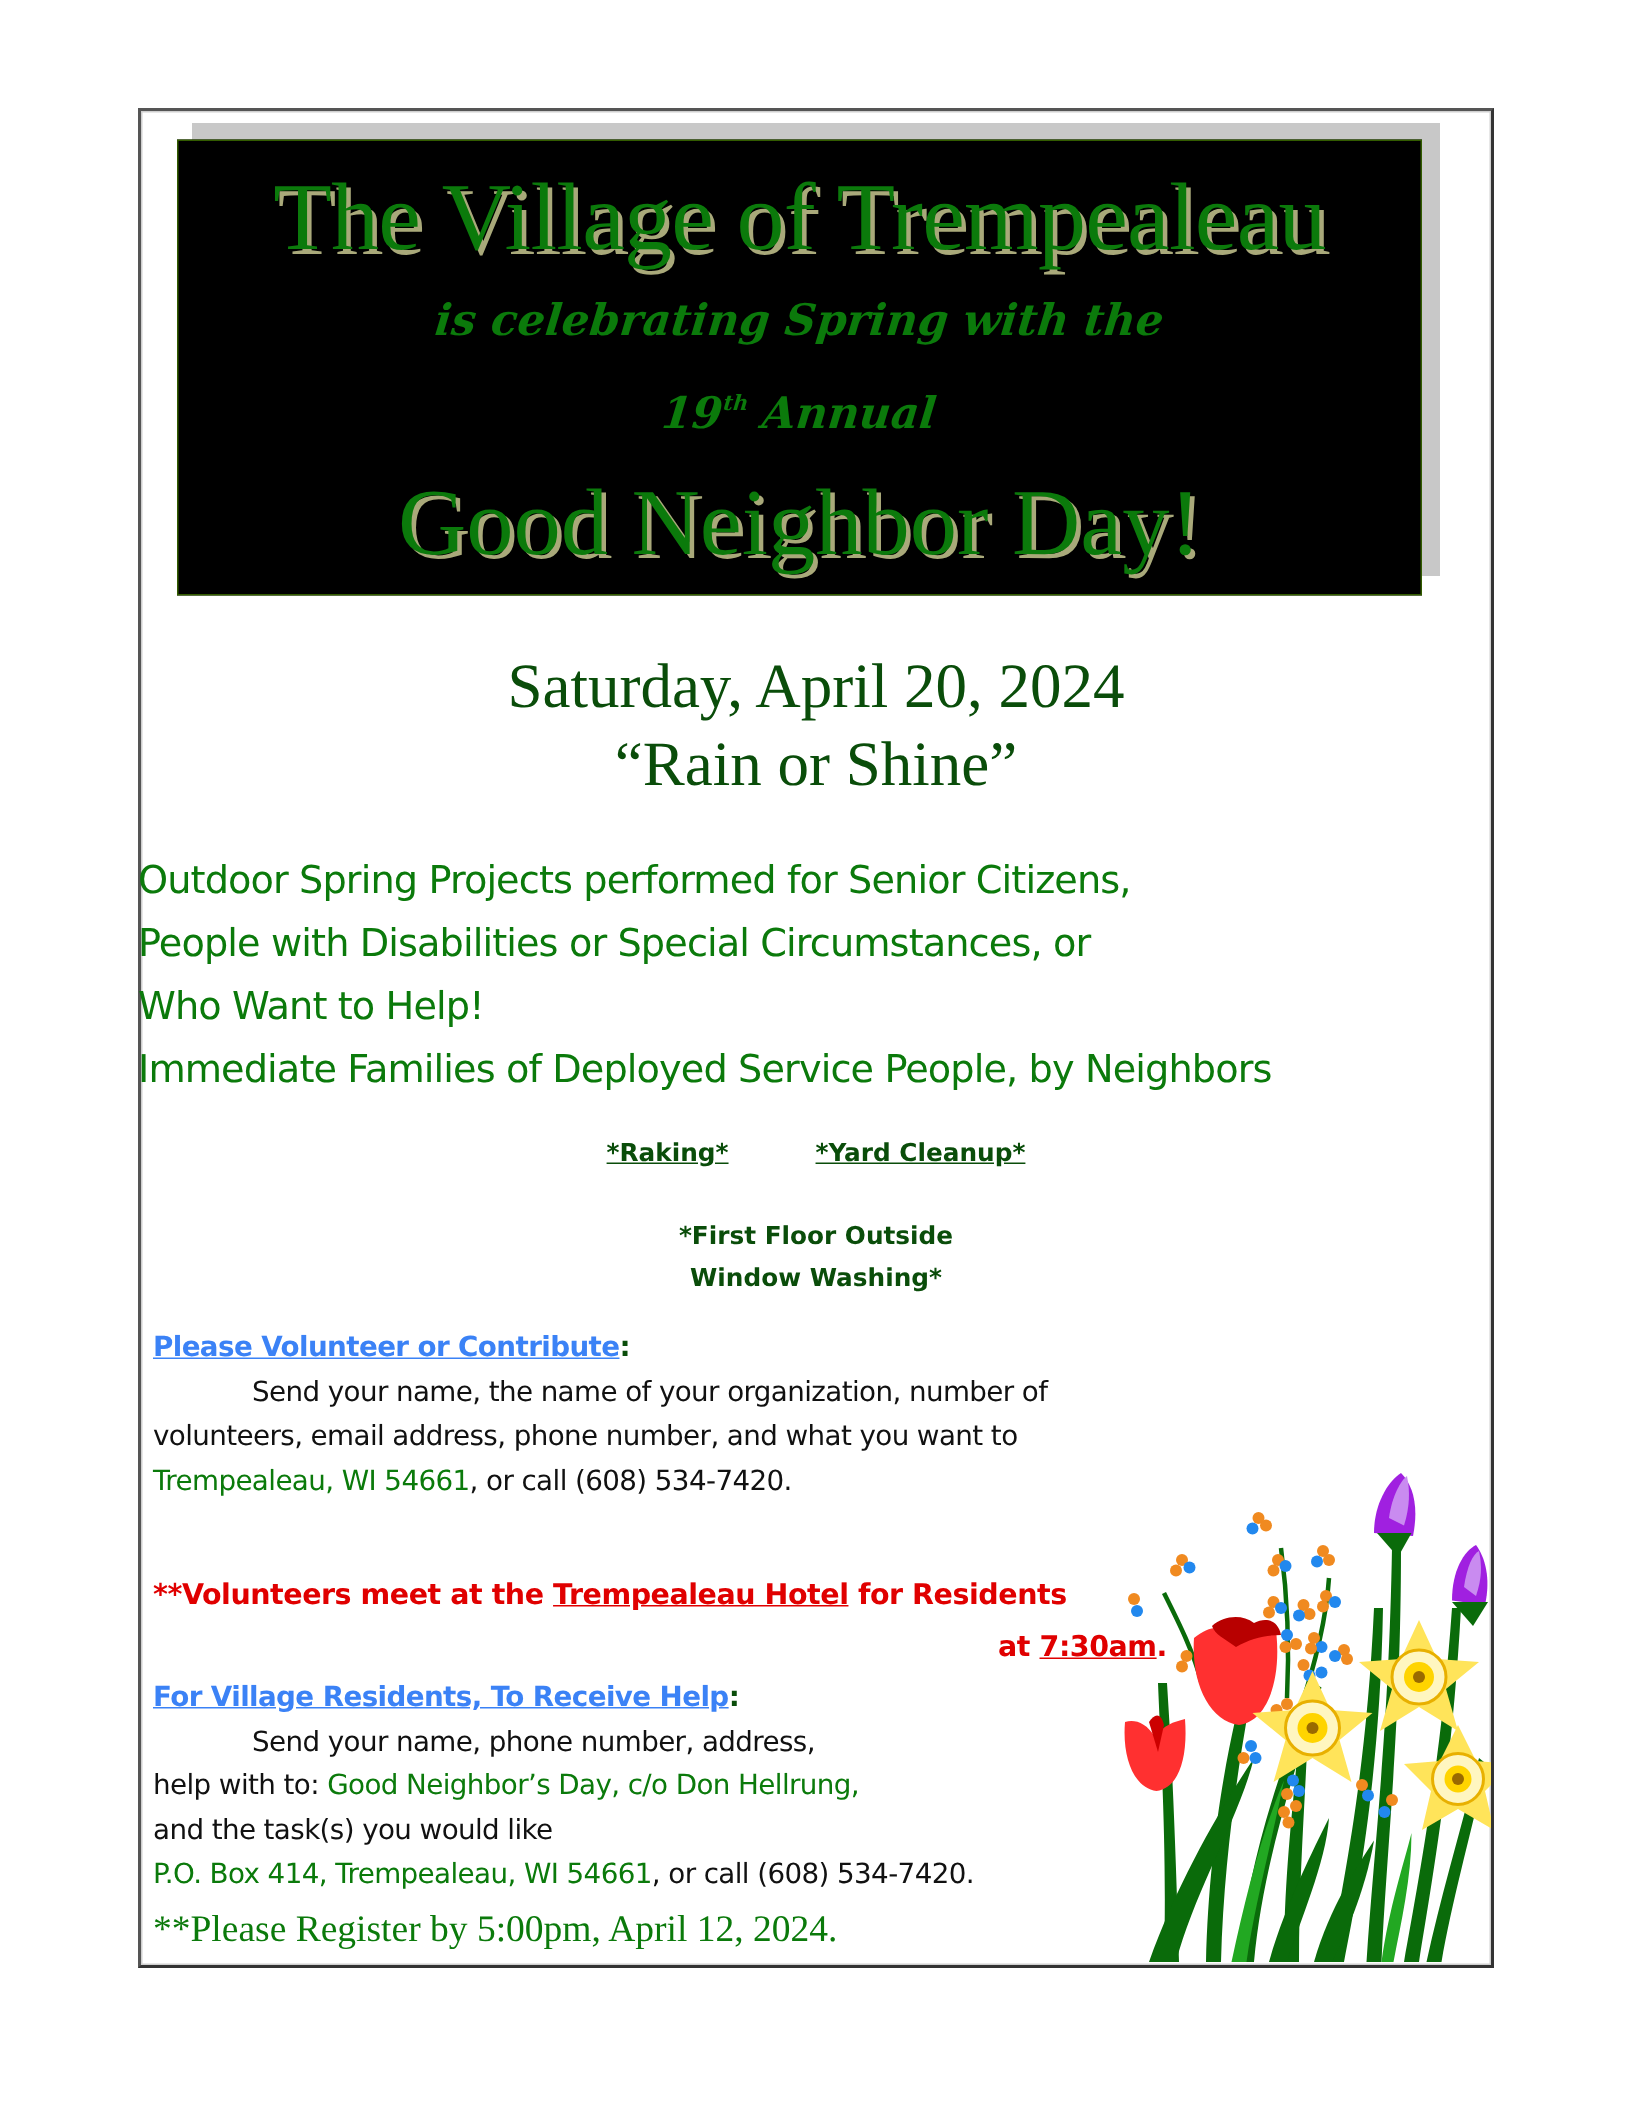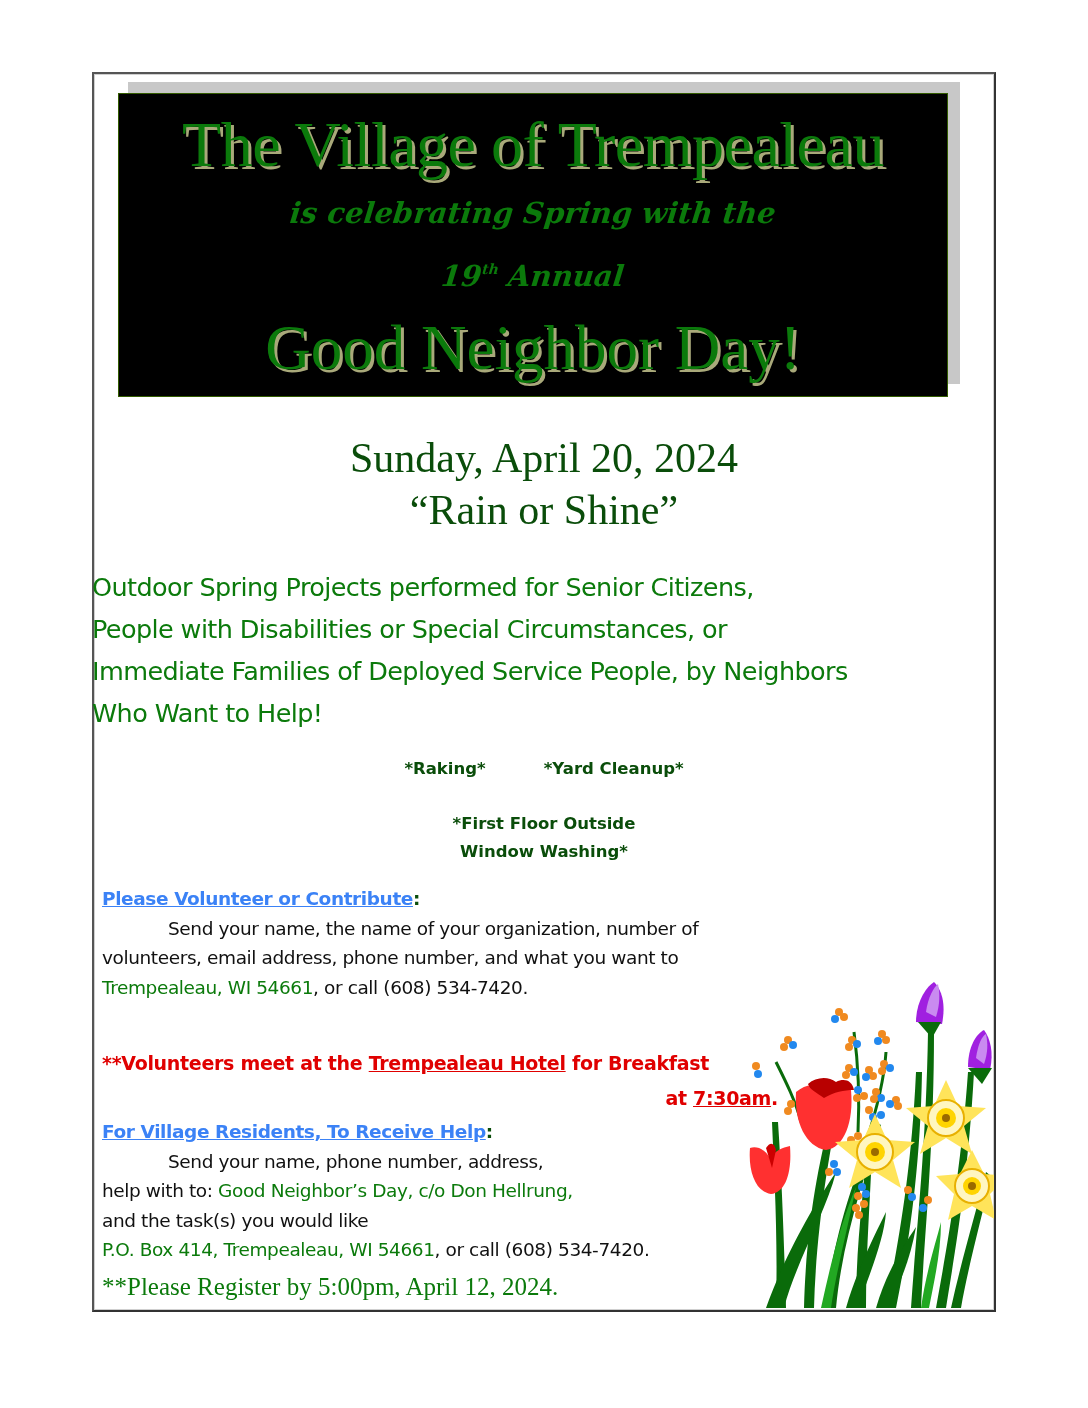--- a/index.html
+++ b/index.html
@@ -42,21 +42,21 @@
 
   .desc {
     position: absolute; left: 92px; width: 904px; top: 566px; 
     font-family: "DejaVu Sans", sans-serif; color: #0b7a0b; font-size: 25.5px; line-height: 42px;
     letter-spacing: -0.6px;
   }
   .desc div { white-space: nowrap; }
 
   .tasks { position: absolute; left: 92px; width: 904px; font-family: "DejaVu Sans", sans-serif; font-weight: bold; color: #0a4d0a; font-size: 16.5px; text-align: center; }
   .tasks-row1 { top: 759px; }
-  .tasks-row1 span { display: inline-block; }
+  .tasks-row1 span { display: inline-block; text-decoration: underline; }
   .tasks-row1 .gap { width: 58px; }
   .tasks-row2 { top: 810px; line-height: 28px; }
 
   .section {
     position: absolute; left: 102px; font-family: "DejaVu Sans", sans-serif; color: #111; font-size: 18.5px; line-height: 29.5px;
     letter-spacing: -0.4px; white-space: nowrap;
   }
   .heading { font-weight: bold; color: #3b82f6; text-decoration: underline; }
   .colon { font-weight: bold; color: #0a4d0a; }
   .green { color: #0b7a0b; }
@@ -81,47 +81,47 @@
 <div class="page-frame"></div>
 
 <div class="banner-shadow"></div>
 <div class="banner">
   <div class="banner-title serif-title">The Village of Trempealeau</div>
   <div class="banner-sub sub1">is celebrating Spring with the</div>
   <div class="banner-sub sub2"><span>19</span><sup>th</sup><span> Annual</span></div>
   <div class="banner-event serif-title">Good Neighbor Day!</div>
 </div>
 
-<div class="date-line">Sunday, April 20, 2024</div>
+<div class="date-line">Saturday, April 20, 2024</div>
 <div class="rain-line">“Rain or Shine”</div>
 
 <div class="desc">
   <div>Outdoor Spring Projects performed for Senior Citizens,</div>
   <div>People with Disabilities or Special Circumstances, or</div>
+  <div>Who Want to Help!</div>
   <div>Immediate Families of Deployed Service People, by Neighbors</div>
-  <div>Who Want to Help!</div>
 </div>
 
 <div class="tasks tasks-row1">
   <span>*Raking*</span><span class="gap"></span><span>*Yard Cleanup*</span>
 </div>
 <div class="tasks tasks-row2">
   <div>*First Floor Outside</div>
   <div>Window Washing*</div>
 </div>
 
 <div class="section volunteer">
   <div><span class="heading">Please Volunteer or Contribute</span><span class="colon">:</span></div>
   <div class="indent">Send your name, the name of your organization, number of</div>
   <div>volunteers, email address, phone number, and what you want to</div>
   <div><span class="green">Trempealeau, WI 54661</span><span>, or call (608) 534-7420.</span></div>
 </div>
 
 <div class="meet">
-  <div><span>**Volunteers meet at the </span><u>Trempealeau Hotel</u><span> for Breakfast</span></div>
+  <div><span>**Volunteers meet at the </span><u>Trempealeau Hotel</u><span> for Residents</span></div>
   <div class="l2"><span>at </span><u>7:30am</u><span>.</span></div>
 </div>
 
 <div class="section residents">
   <div><span class="heading">For Village Residents, To Receive Help</span><span class="colon">:</span></div>
   <div class="indent">Send your name, phone number, address,</div>
   <div><span>help with to: </span><span class="green">Good Neighbor’s Day, c/o Don Hellrung,</span></div>
   <div>and the task(s) you would like</div>
   <div><span class="green">P.O. Box 414, Trempealeau, WI 54661</span><span>, or call (608) 534-7420.</span></div>
 </div>

